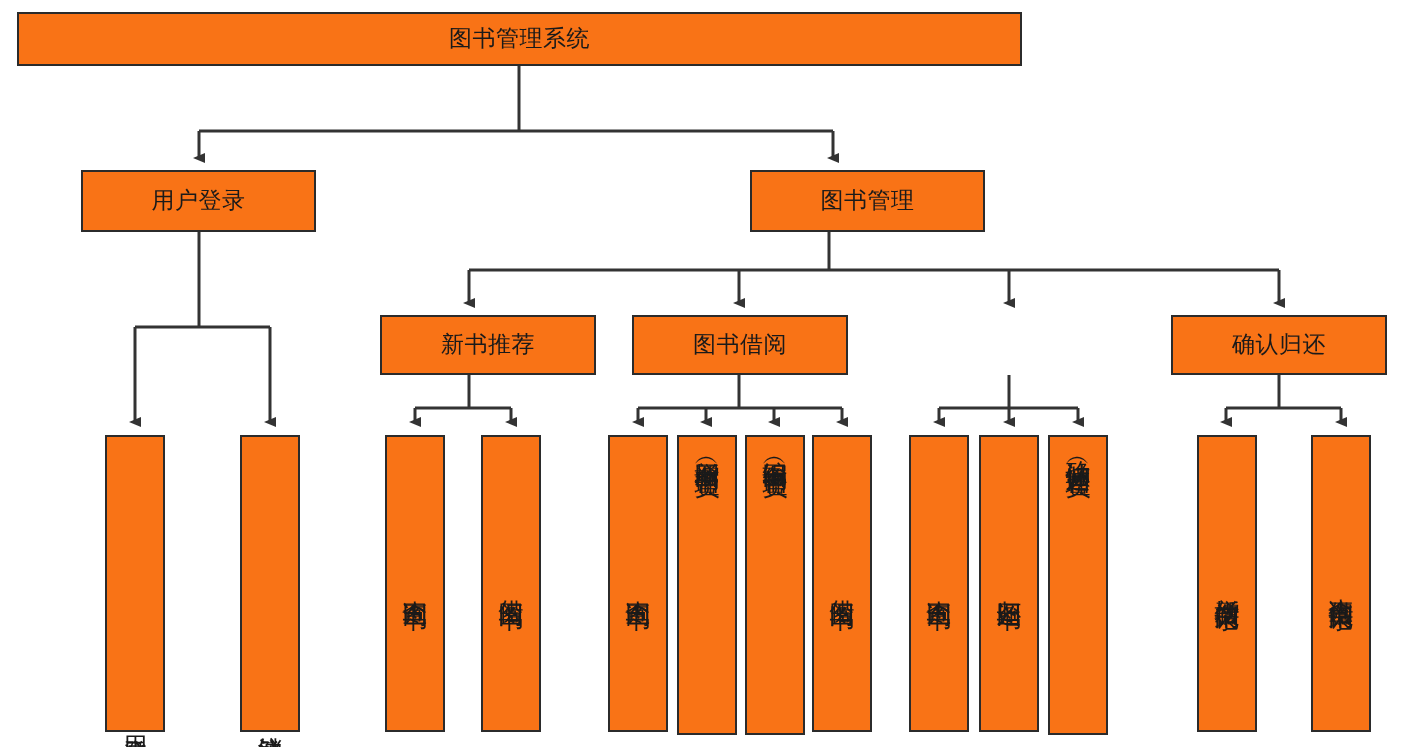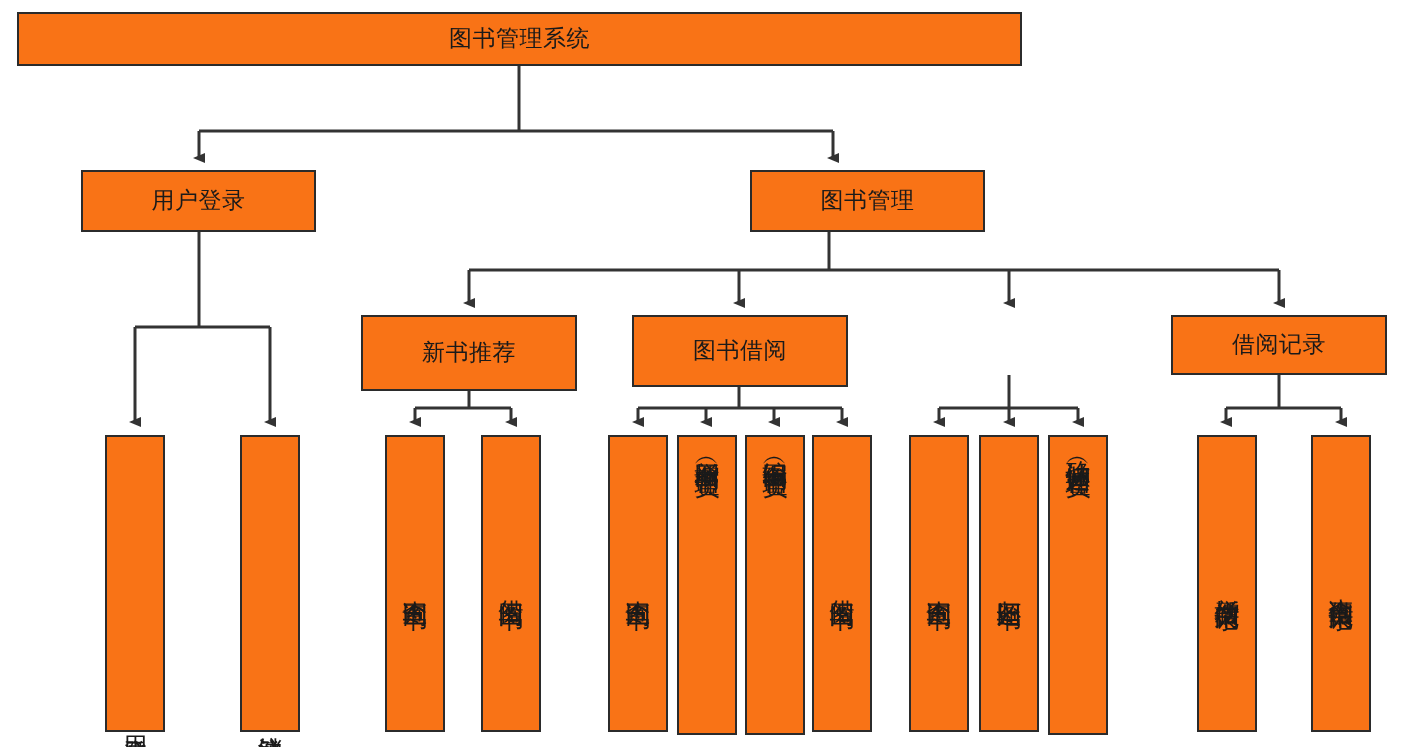--- a/index.html
+++ b/index.html
@@ -141,28 +141,28 @@
     <span class="label">图书管理系统</span>
   </div>
 
   <div class="node horiz" style="left:81px; top:170px; width:235px; height:62px;">
     <span class="label">用户登录</span>
   </div>
   <div class="node horiz" style="left:712px; top:170px; width:235px; height:62px;margin-left:38px;">
     <span class="label">图书管理</span>
   </div>
 
-  <div class="node horiz" style="left:361px; top:315px; width:216px; height:76px;">
+  <div class="node horiz" style="left:380px; top:315px; width:216px; height:60px;">
     <span class="label">新书推荐</span>
   </div>
-  <div class="node horiz" style="left:632px; top:315px; width:216px; height:72px;">
+  <div class="node horiz" style="left:632px; top:315px; width:216px; height:60px;">
     <span class="label">图书借阅</span>
   </div>
   <div class="node horiz" style="left:1171px; top:315px; width:216px; height:60px;">
-    <span class="label">借阅记录</span>
+    <span class="label">确认归还</span>
   </div>
 
   <div class="node vert" style="left:105px; top:435px; width:60px; height:297px;">
     <span class="label">用户登录</span>
   </div>
   <div class="node vert" style="left:240px; top:435px; width:60px; height:297px;">
     <span class="label">注销登录</span>
   </div>
 
   <div class="node vert mid" style="left:385px; top:435px; width:60px; height:297px;">

